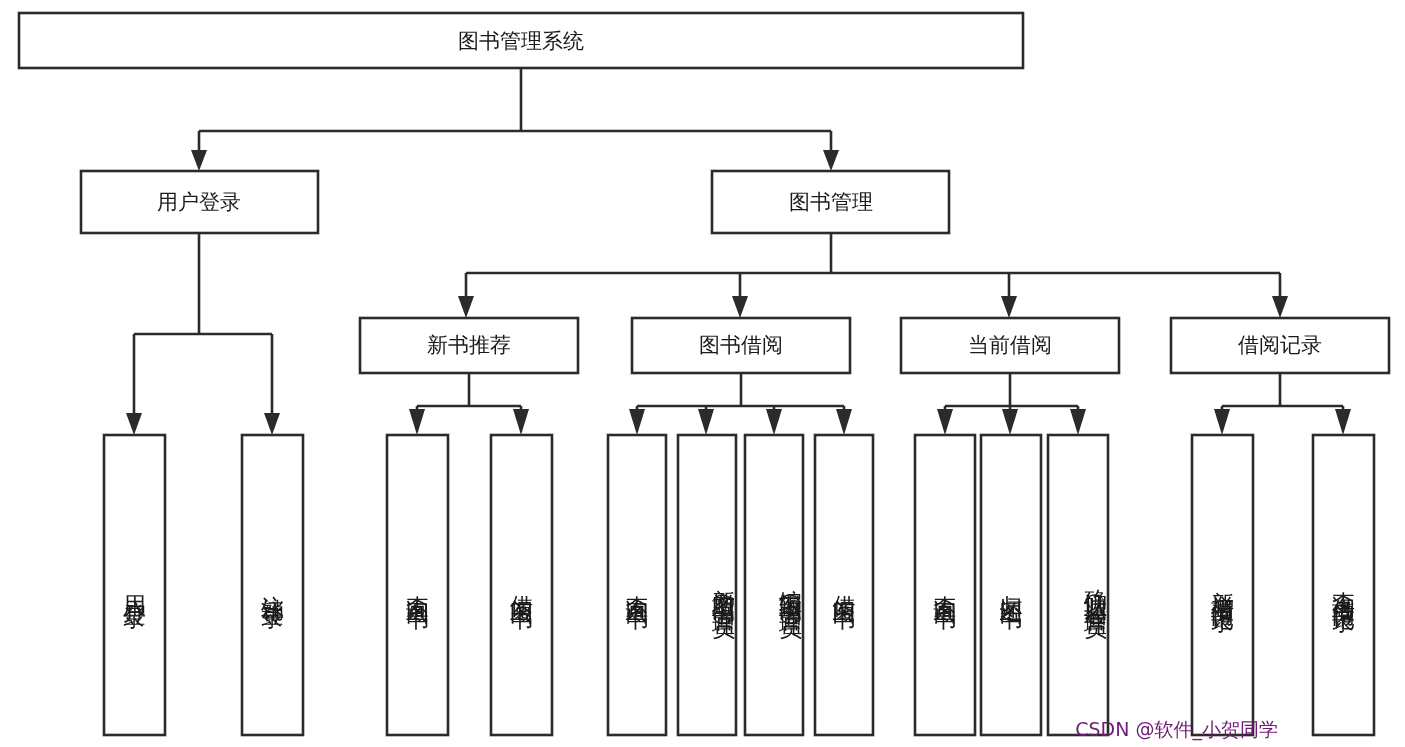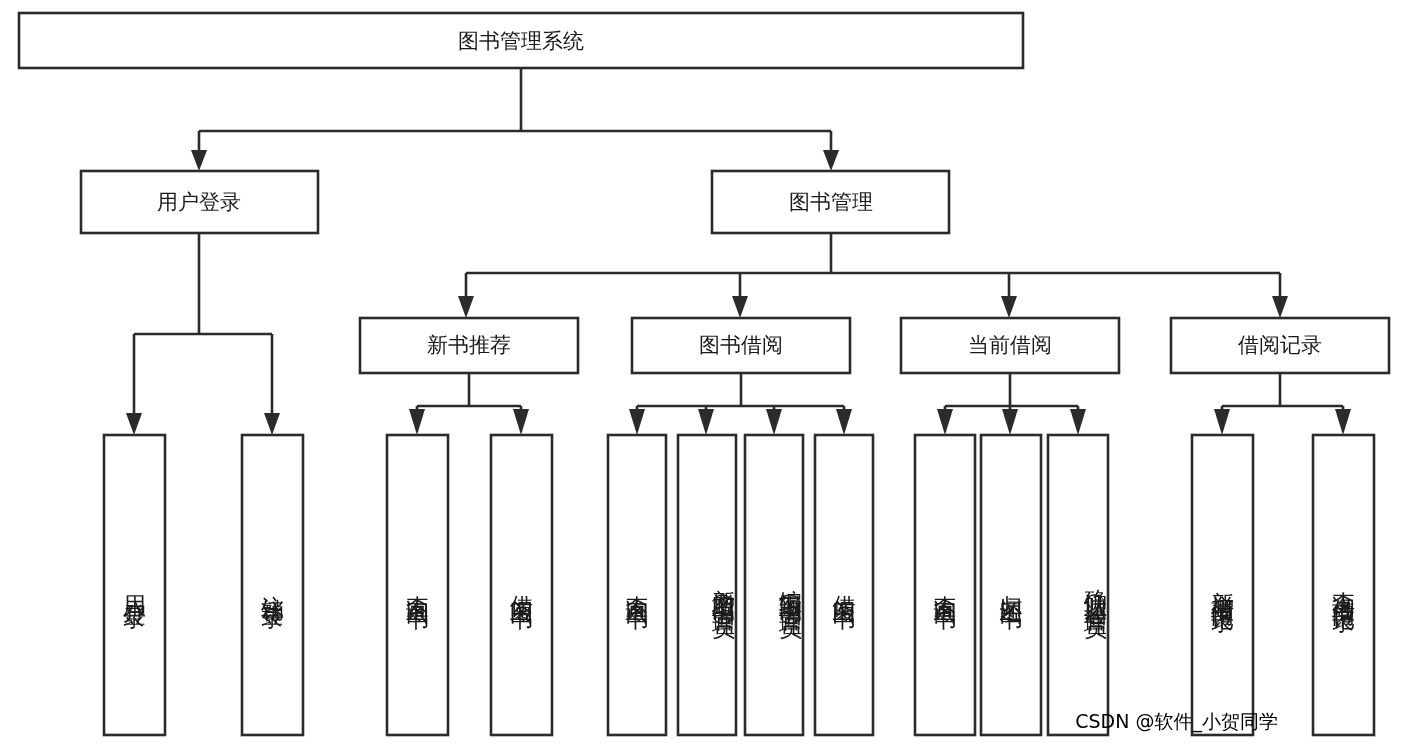--- a/index.html
+++ b/index.html
@@ -64,24 +64,24 @@
     align-items: center;
     justify-content: center;
     text-align: center;
     white-space: nowrap;
     pointer-events: none;
     user-select: none;
   }
   .watermark {
     position: absolute;
     right: 10px;
-    bottom: 12px;
+    bottom: 4px;
     font-family: "DejaVu Sans", "Liberation Sans", sans-serif;
     font-size: 19px;
-    color: #000000;
+    color: #701a75;
     white-space: nowrap;
     user-select: none;
   }
 </style>
 </head>
 <body>
 
 <div id="diagram-root">
 
   <svg class="diagram-canvas" viewBox="0 0 1405 747" xmlns="http://www.w3.org/2000/svg">

